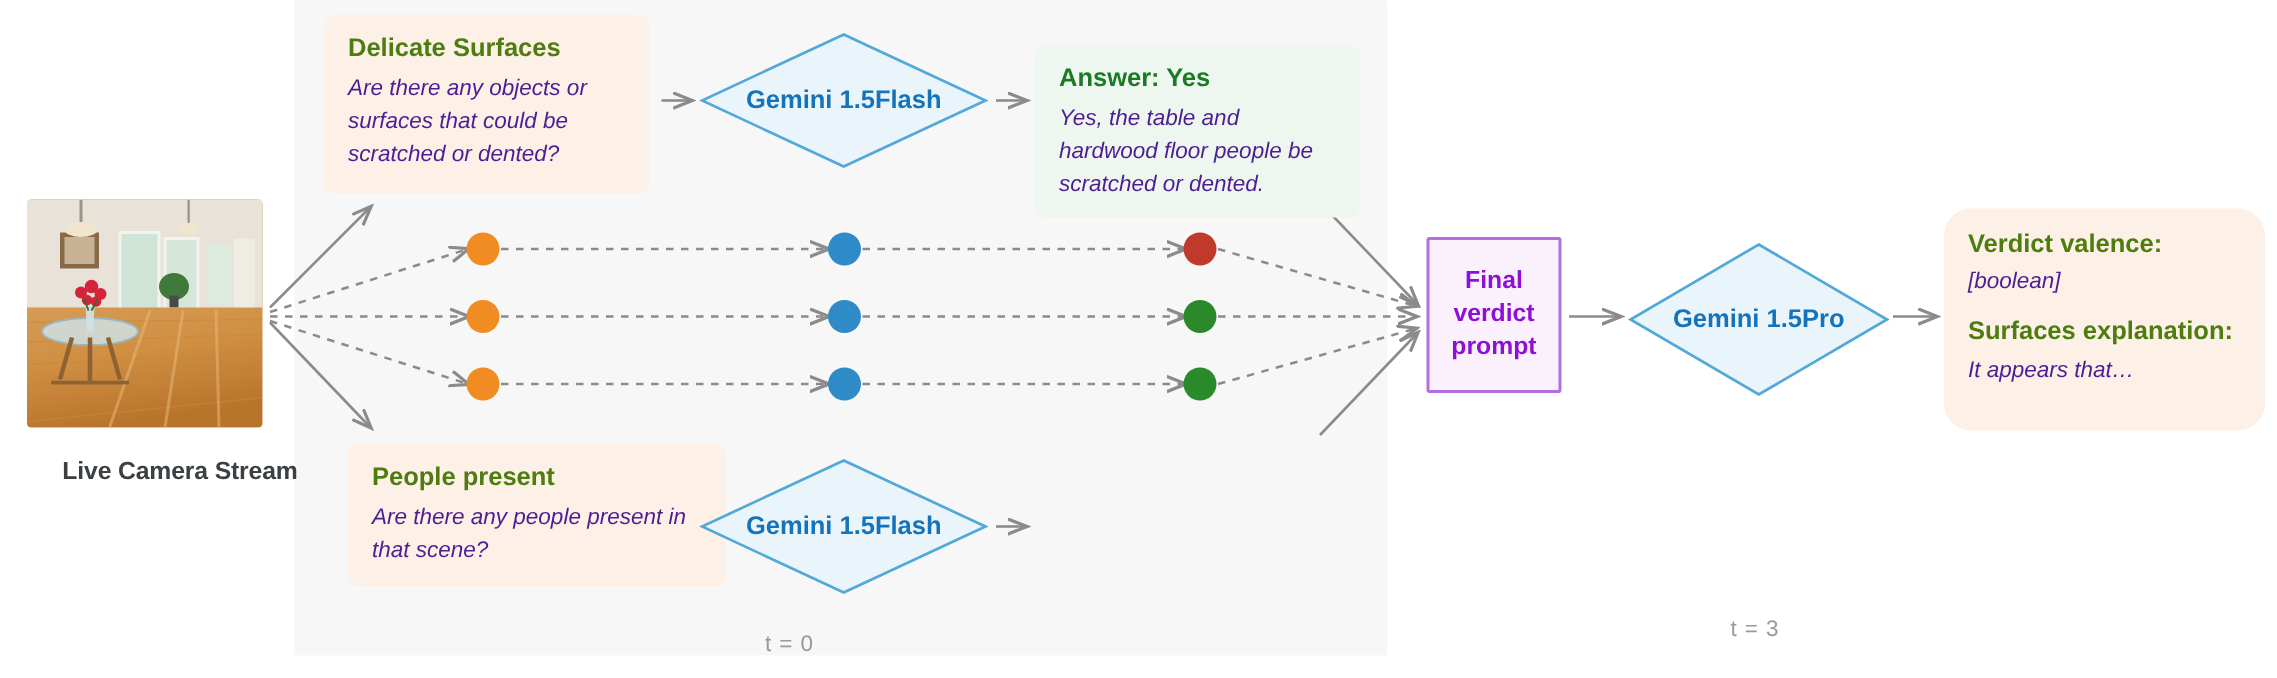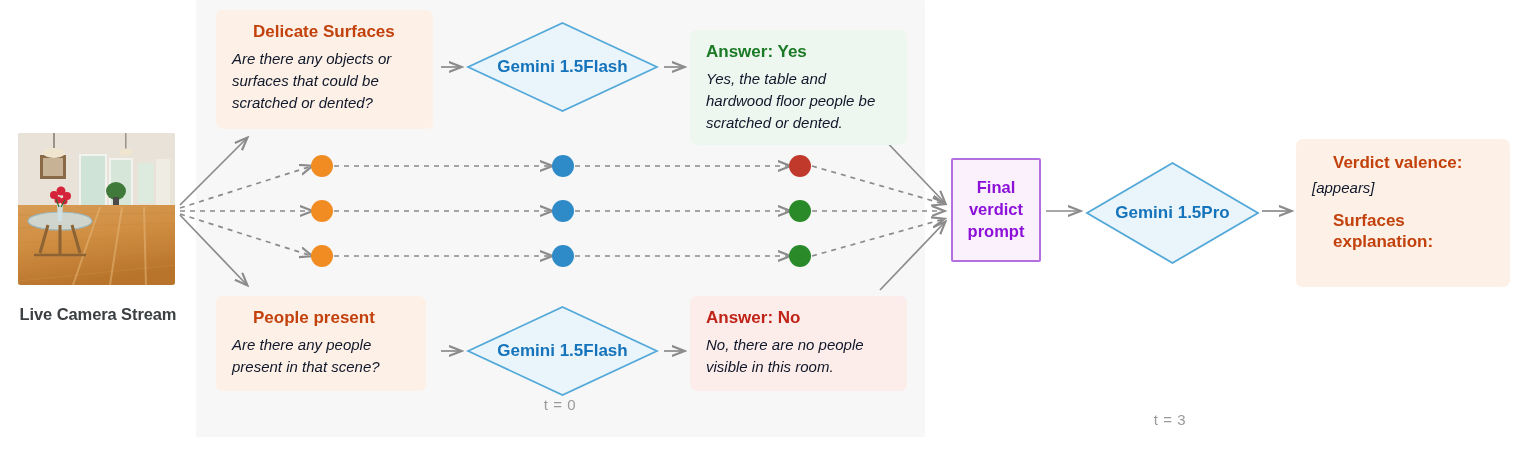--- a/index.html
+++ b/index.html
@@ -38,56 +38,58 @@
   }
   #camera-thumb svg { display: block; }
   #camera-label {
     left: 0px; top: 305px;
     width: 196px;
     text-align: center;
     font-size: 16.5px;
     font-weight: bold;
     color: #3c4043;
     letter-spacing: -0.1px;
+    padding-left: 22px;
   }
 
   
   .card {
     border-radius: 7px;
     box-sizing: border-box;
     padding: 12px 16px 12px 16px;
   }
   .card-title {
     font-size: 17px;
     font-weight: bold;
     line-height: 1.2;
     margin-bottom: 6px;
   }
   .card-body {
     font-size: 15px;
     font-style: italic;
     line-height: 1.45;
-    color: #0f172a;
+    color: #4c1d95;
   }
   .card.orange { background: #fdf0e6; }
-  .card.orange .card-title { color: #c2410c; margin-left: 21px; }
+  .card.orange .card-title { color: #4d7c0f; }
   .card.green  { background: #eef7ef; }
   .card.green .card-title { color: #1a7a25; }
   .card.red    { background: #fcecea; }
   .card.red .card-title { color: #c02418; }
 
   #q-top    { left: 216px; top: 10px;  width: 217px; height: 119px; }
   #a-top    { left: 690px; top: 30px;  width: 217px; height: 115px; }
-  #q-bottom { left: 216px; top: 296px; width: 210px; height: 95px; }
+  #q-bottom { left: 232px; top: 296px; width: 252px; height: 95px; }
   #a-bottom { left: 690px; top: 296px; width: 217px; height: 95px; }
 
   #verdict-card {
     left: 1296px; top: 139px;
     width: 214px; height: 148px;
     padding: 14px 16px;
+    border-radius: 18px;
   }
   #verdict-card .card-title { margin-bottom: 4px; }
   #verdict-card .spacer { height: 12px; }
 
   
   .diamond-wrap { pointer-events: none; }
   .diamond-label {
     position: absolute;
     left: 0; top: 0;
     width: 100%; height: 100%;
@@ -122,21 +124,21 @@
     color: #8d10d8;
     line-height: 1.32;
   }
 
   
   .t-label {
     font-size: 15px;
     color: #9a9a9a;
     letter-spacing: 0.6px;
   }
-  #t0 { left: 510px; top: 396px; width: 100px; text-align: center; }
+  #t0 { left: 510px; top: 421px; width: 100px; }
   #t1 { left: 1120px; top: 411px; width: 100px; text-align: center; }
 
   
   #wires {
     left: 0; top: 0;
     width: 1518px; height: 452px;
     pointer-events: none;
   }
 </style>
 </head>
@@ -310,42 +312,39 @@
   <div class="abs diamond-wrap" id="d-bottom">
     <svg width="193" height="92" viewBox="0 0 193 92" xmlns="http://www.w3.org/2000/svg">
       <polygon points="96.5,2 191,46 96.5,90 2,46" fill="#eaf4fb" stroke="#52a8d8" stroke-width="1.8"></polygon>
     </svg>
     <div class="diamond-label">
       <span>Gemini 1.5</span>
       <span>Flash</span>
     </div>
   </div>
 
-  <div class="abs card red" id="a-bottom">
-    <div class="card-title">Answer: No</div>
-    <div class="card-body">No, there are no people visible in this room.</div>
-  </div>
 
   <div class="abs" id="final-verdict">
     <span>Final verdict prompt</span>
   </div>
 
   <div class="abs diamond-wrap" id="d-pro">
     <svg width="175" height="104" viewBox="0 0 175 104" xmlns="http://www.w3.org/2000/svg">
       <polygon points="87.5,2 173,52 87.5,102 2,52" fill="#eaf4fb" stroke="#52a8d8" stroke-width="1.8"></polygon>
     </svg>
     <div class="diamond-label">
       <span>Gemini 1.5</span>
       <span>Pro</span>
     </div>
   </div>
 
   <div class="abs card orange" id="verdict-card">
     <div class="card-title">Verdict valence:</div>
-    <div class="card-body">[appears]</div>
+    <div class="card-body">[boolean]</div>
     <div class="spacer"></div>
     <div class="card-title">Surfaces explanation:</div>
+    <div class="card-body">It appears that…</div>
   </div>
 
   <div class="abs t-label" id="t0">t = 0</div>
   <div class="abs t-label" id="t1">t = 3</div>
 
 </div>
 
 </body></html>

